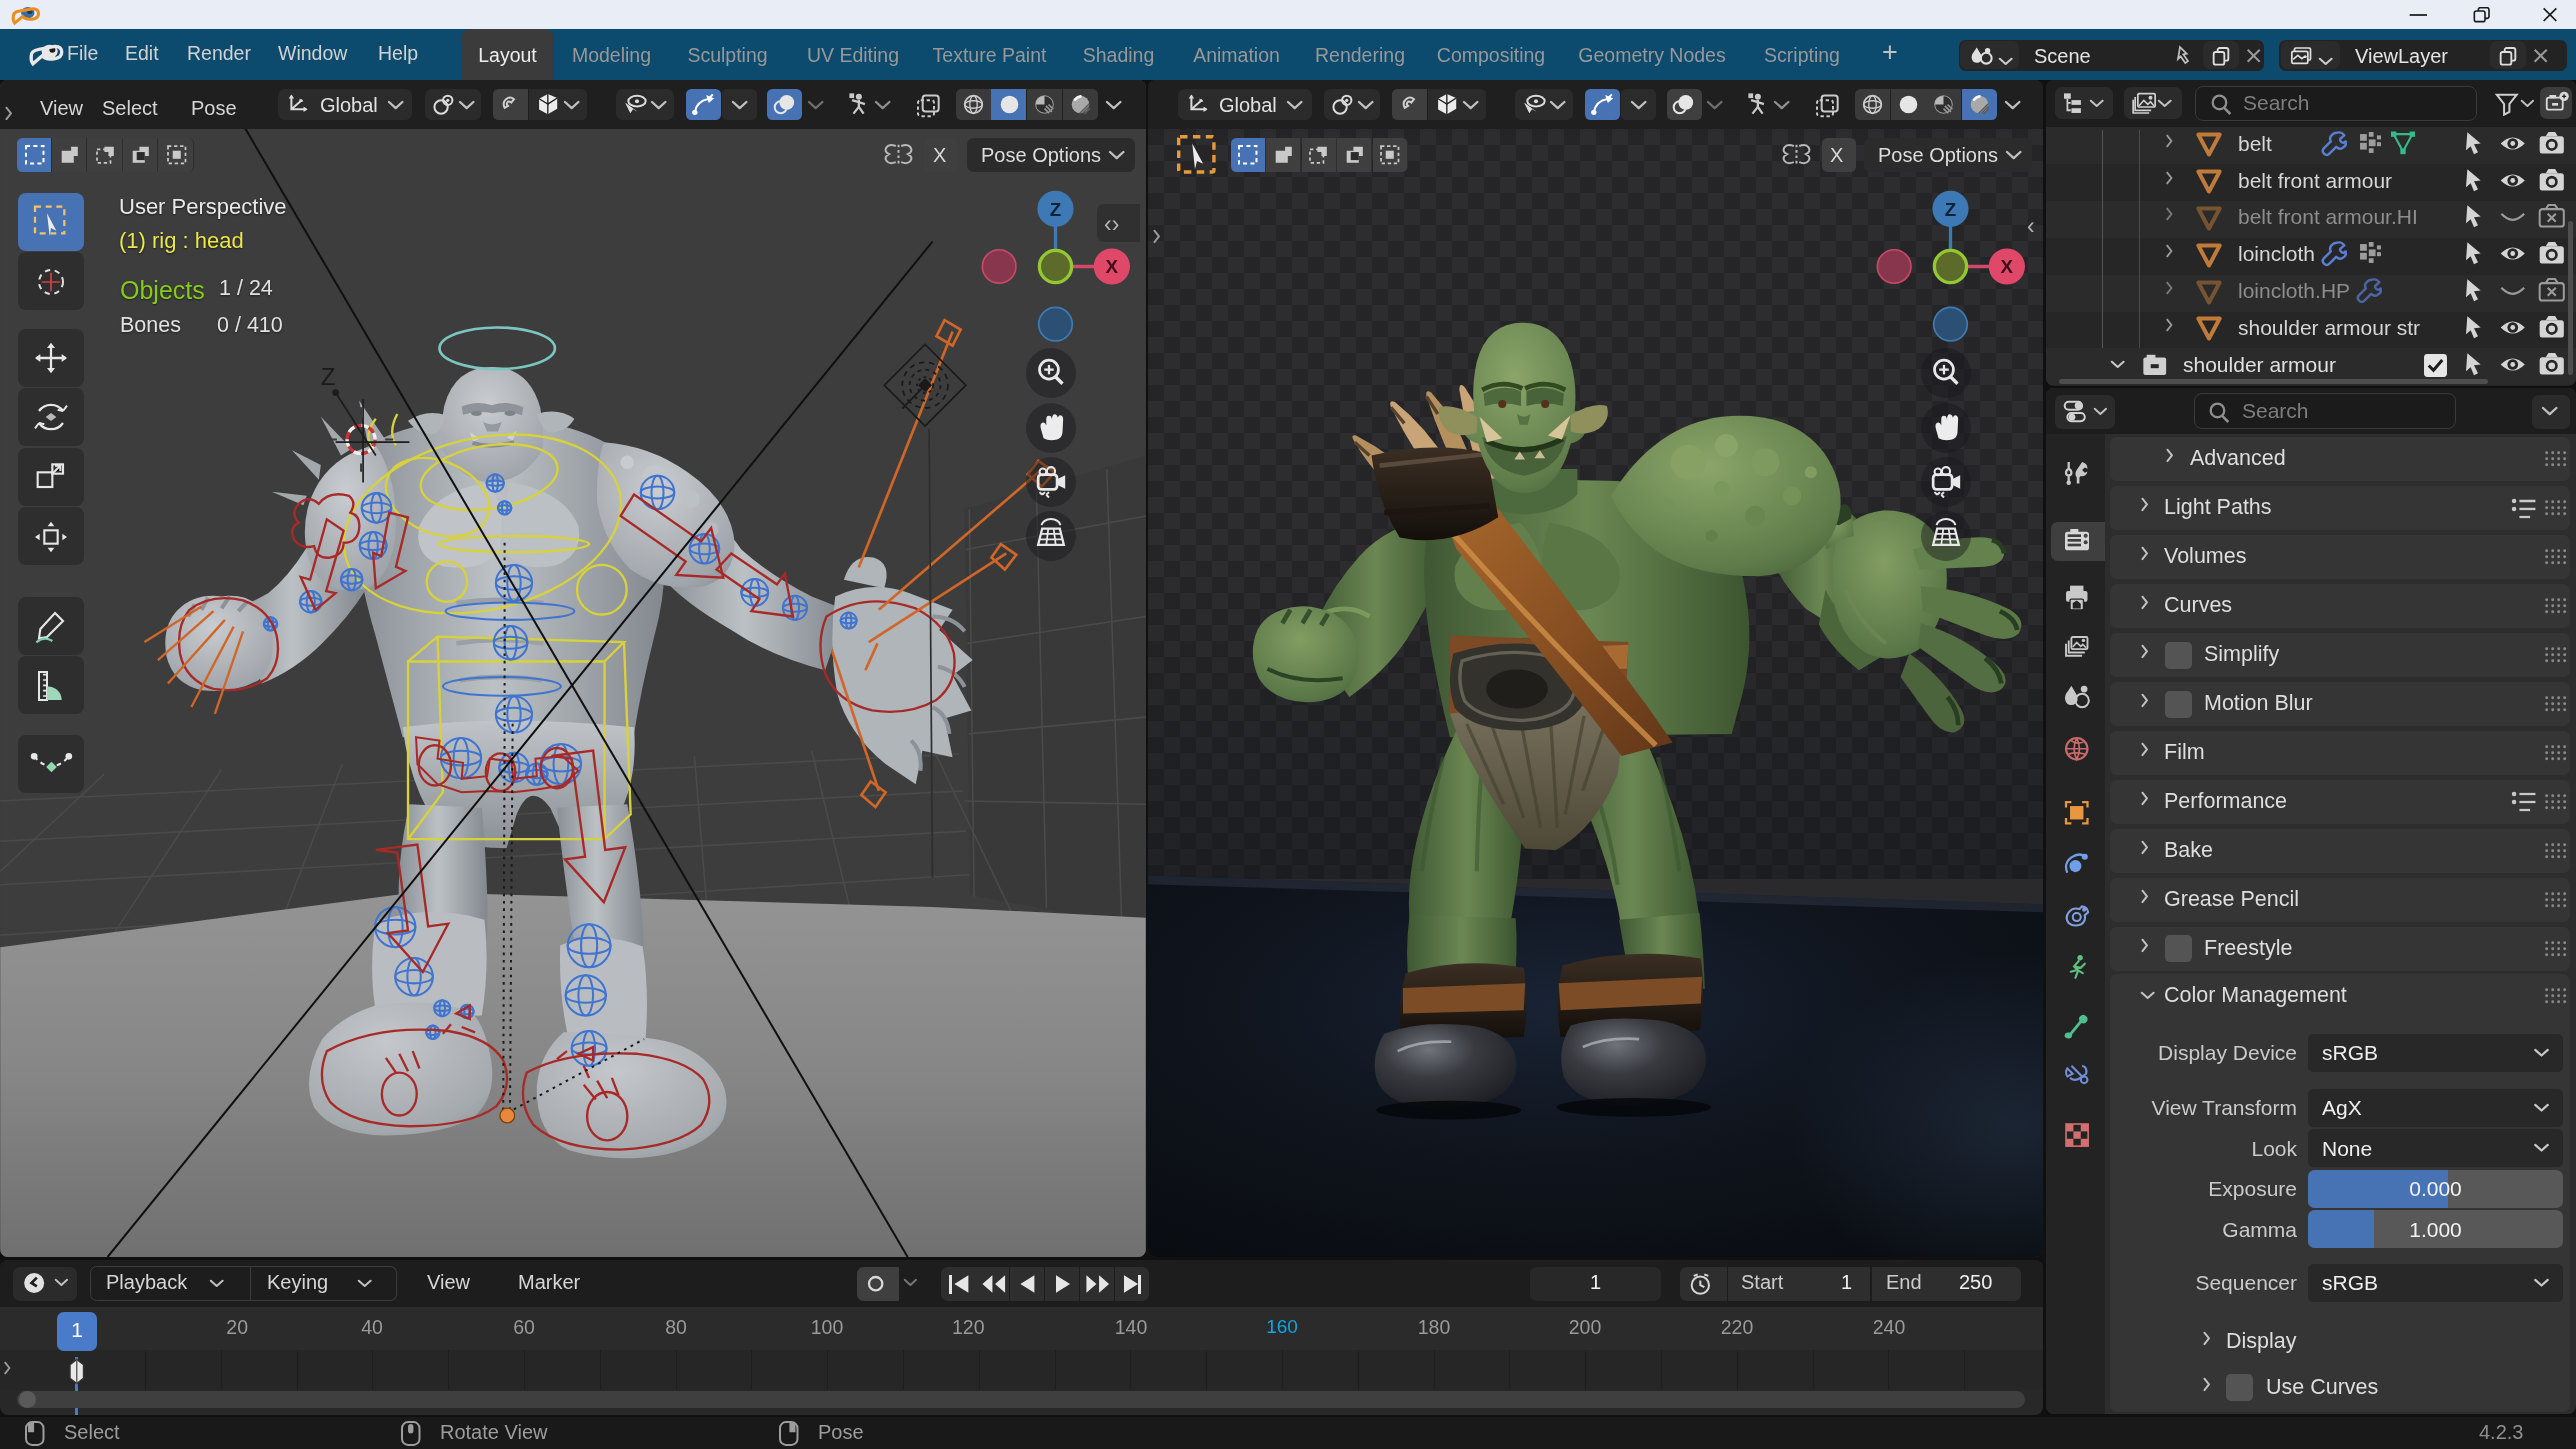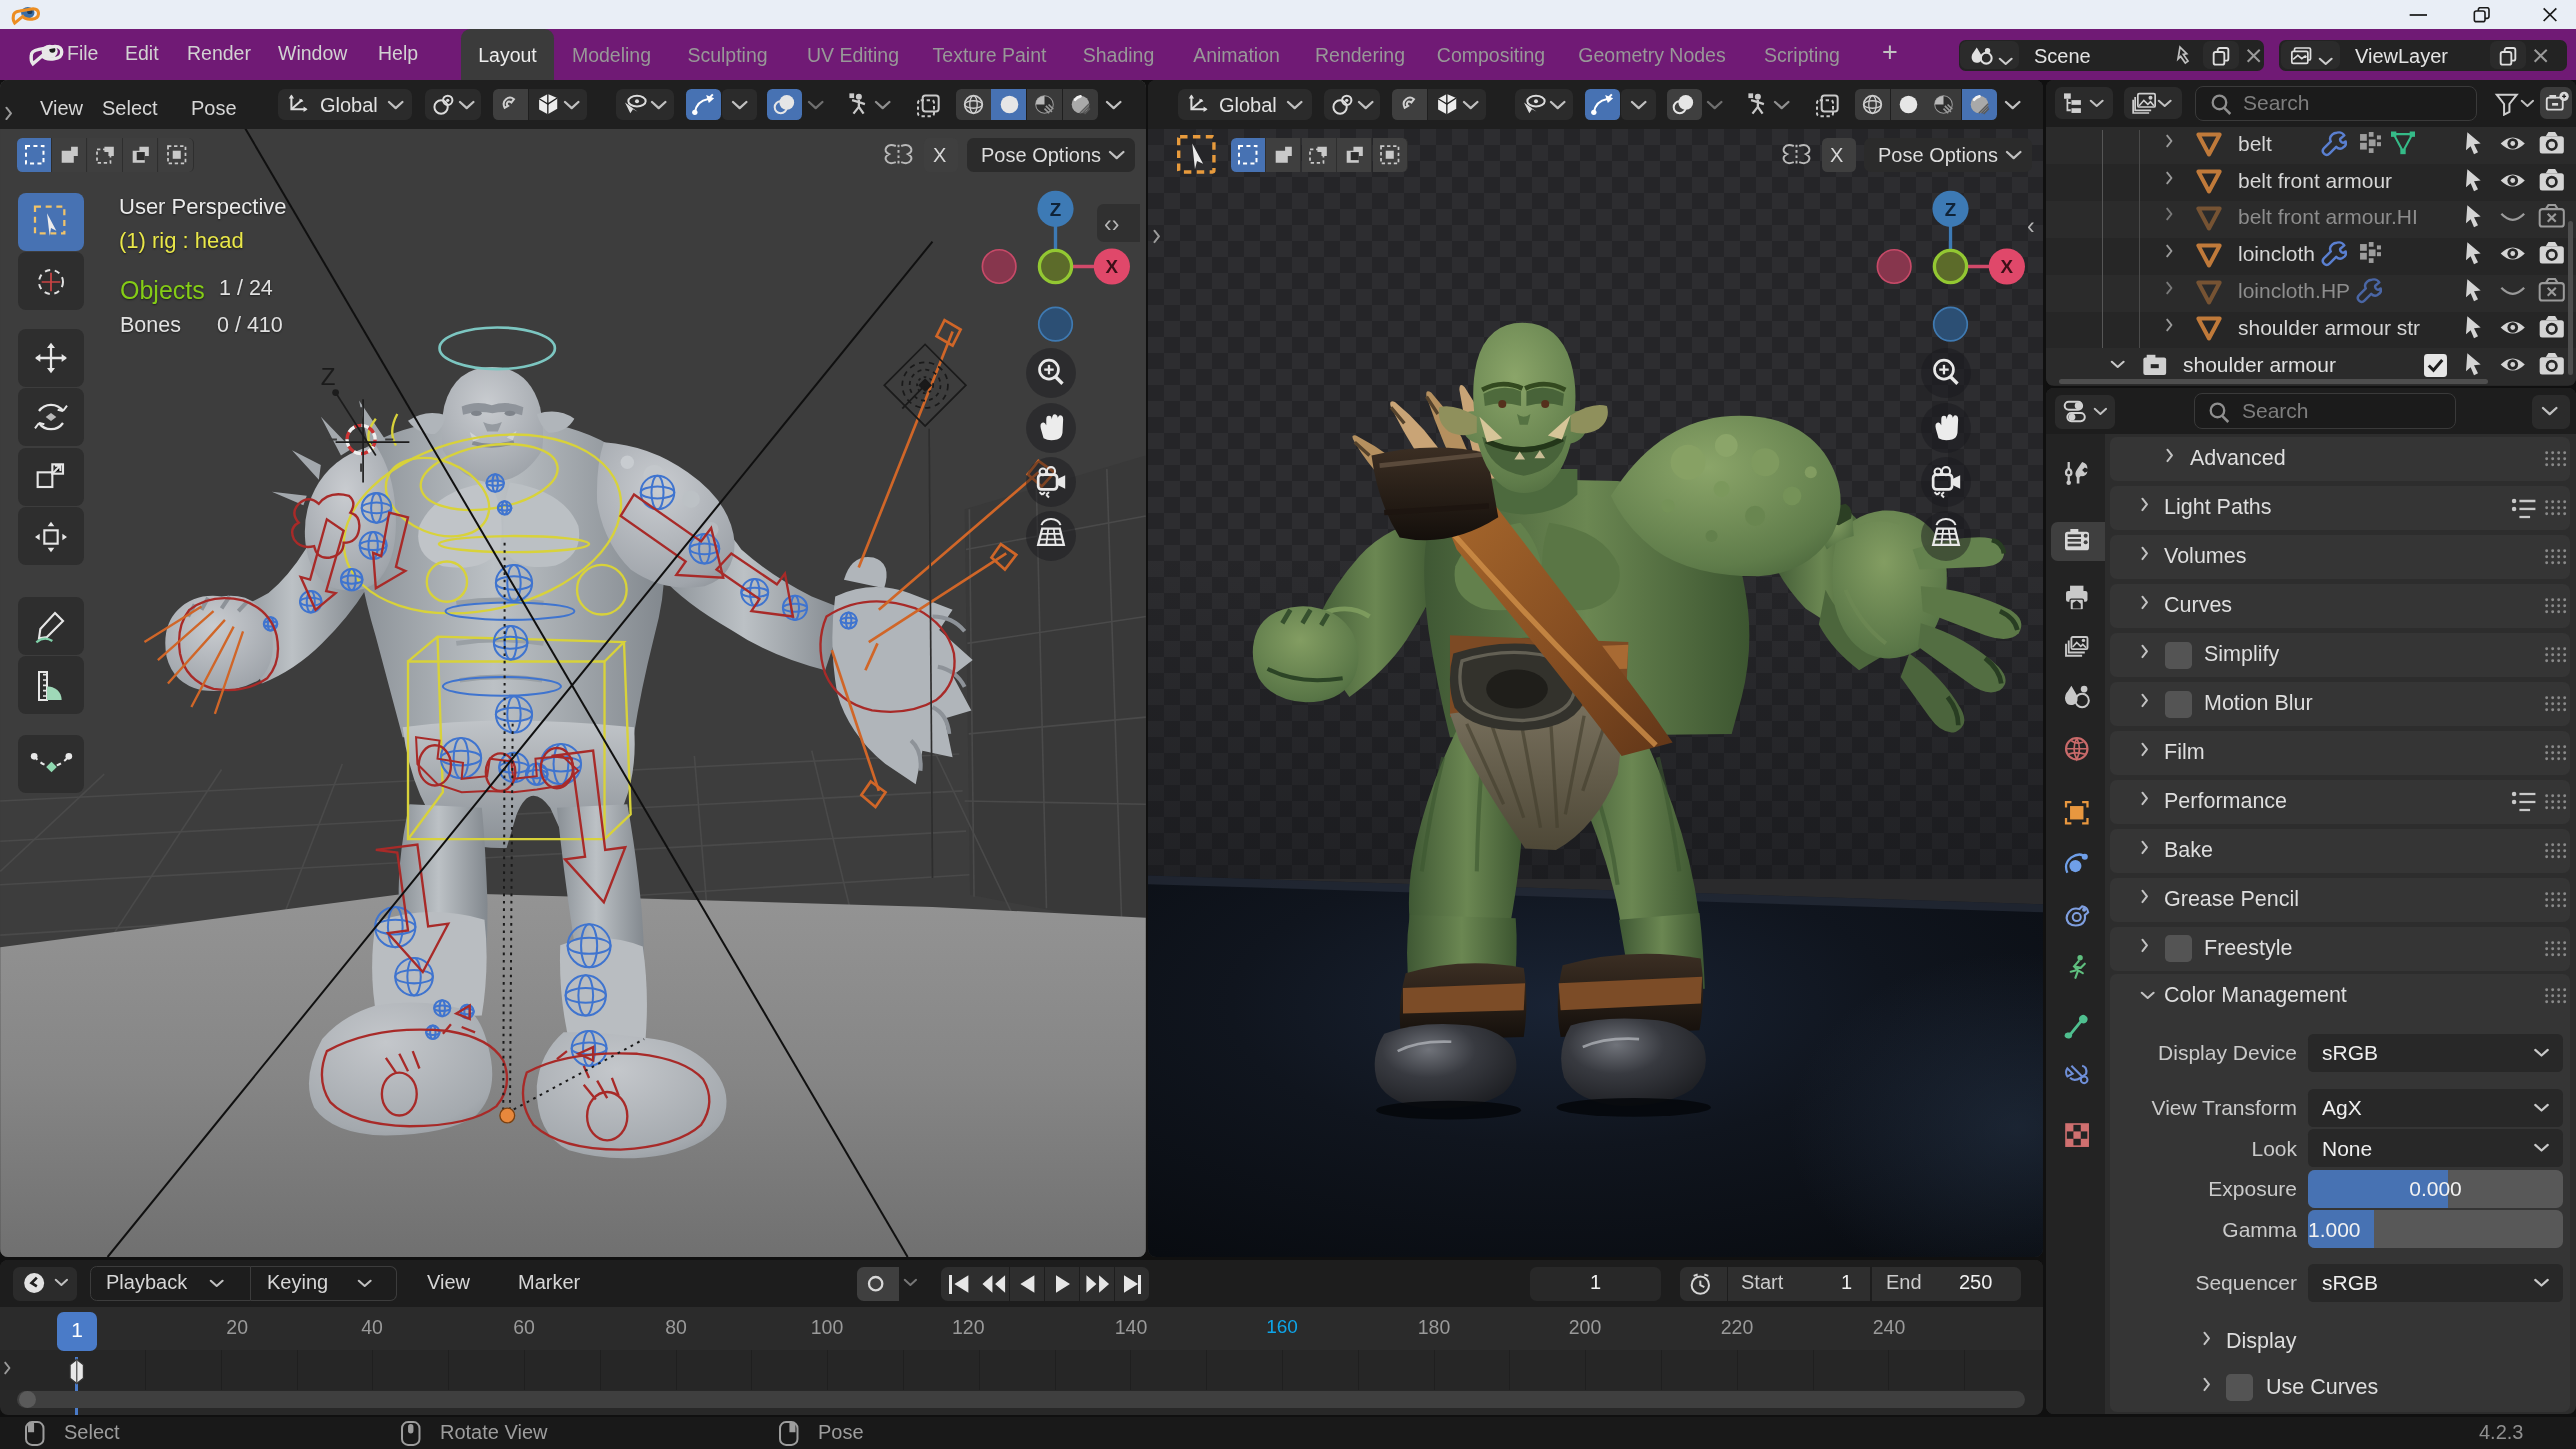--- a/index.html
+++ b/index.html
@@ -1,21 +1,21 @@
 <!DOCTYPE html>
 <html style="font-size:10.7px"><head><meta charset="utf-8">
 <style>
 *{margin:0;padding:0;box-sizing:border-box}
 html,body{width:2576px;height:1449px;overflow:hidden;background:#101010}
 body{font-family:"Liberation Sans",sans-serif;-webkit-font-smoothing:antialiased}
 #root{position:absolute;left:0;top:0;width:2576px;height:1449px;background:#101010}
 .abs{position:absolute}
 .txt{position:absolute;white-space:nowrap}
 #titlebar{position:absolute;left:0;top:0;width:2576px;height:29px;background:#e9eef6;color:#101010;font-size:15.4px}
-#topbar{position:absolute;left:0;top:29px;width:2576px;height:51px;background:#701a75;color:#d4d4d4;font-size:19.5px}
+#topbar{position:absolute;left:0;top:29px;width:2576px;height:51px;background:#0c4a6e;color:#d4d4d4;font-size:19.5px}
 .menuitem{position:absolute;top:13.4px;color:#d2d2d2}
 .wtab{position:absolute;top:0;height:51px;line-height:52px;color:#989898;text-align:center;border-radius:9.4px 9.4px 0 0;font-size:19.5px}
 .wtab.active{background:#3b3b3b;color:#ededed}
 .pill{position:absolute;background:#2b2b2b;border-radius:6.7px}
 .pill.dk{background:#232323}
 #vpL{position:absolute;left:0;top:80px;width:1146px;height:1177px;background:#3d3d3d;border-radius:8px;overflow:hidden}
 #vpR{position:absolute;left:1148px;top:80px;width:895px;height:1177px;background:#2a2a2c;border-radius:8px;overflow:hidden}
 #outliner{position:absolute;left:2046px;top:80px;width:530px;height:306px;background:#262626;border-radius:8px;overflow:hidden;font-size:21px}
 #props{position:absolute;left:2046px;top:388px;width:530px;height:1026px;background:#2d2d2d;border-radius:8px;overflow:hidden;font-size:21px}
 #timeline{position:absolute;left:0;top:1260px;width:2043px;height:155px;background:#282828;border-radius:8px;overflow:hidden}
@@ -1579,21 +1579,21 @@
       </svg>
 <div class="plabel" style="left:67px;top:789px;width:184px;font-size:21px">Exposure</div>
       <div class="abs" style="left:262px;top:782px;width:255px;height:38px;background:#585858;border-radius:6.7px;overflow:hidden">
         <div style="position:absolute;left:0;top:0;height:38px;width:140px;background:#4772b3"></div>
       </div>
       <div class="ptxt" style="left:262px;top:789px;width:255px;text-align:center;font-size:21px;color:#f2f2f2">0.000</div>
 <div class="plabel" style="left:67px;top:830px;width:184px;font-size:21px">Gamma</div>
       <div class="abs" style="left:262px;top:822px;width:255px;height:38px;background:#585858;border-radius:6.7px;overflow:hidden">
         <div style="position:absolute;left:0;top:0;height:38px;width:66px;background:#4772b3"></div>
       </div>
-      <div class="ptxt" style="left:262px;top:830px;width:255px;font-size:21px;color:#f2f2f2">1.000</div>
+      <div class="ptxt" style="left:262px;top:830px;width:255px;text-align:center;font-size:21px;color:#f2f2f2">1.000</div>
 <div class="plabel" style="left:67px;top:883px;width:184px;font-size:21px">Sequencer</div>
       <div class="dd" style="left:262px;top:876px;width:255px;height:38px"></div>
       <div class="ptxt" style="left:276px;top:883px;font-size:21px;color:#efefef">sRGB</div>
       <svg class="abs" style="left:487px;top:890px" width="17" height="10" viewBox="0 0 26 16">
         <path d="M3 3 L13 12 L23 3" fill="none" stroke="#c9c9c9" stroke-width="3.5" stroke-linecap="round" stroke-linejoin="round"></path>
       </svg>
 <svg class="abs" style="left:156px;top:943px" width="9.4" height="14.8" viewBox="0 0 16 26">
         <path d="M4 3 L12 13 L4 23" fill="none" stroke="#c2c2c2" stroke-width="3.5" stroke-linecap="round" stroke-linejoin="round"></path>
       </svg>
 <div class="ptxt" style="left:180px;top:941px;font-size:21.5px">Display</div>

